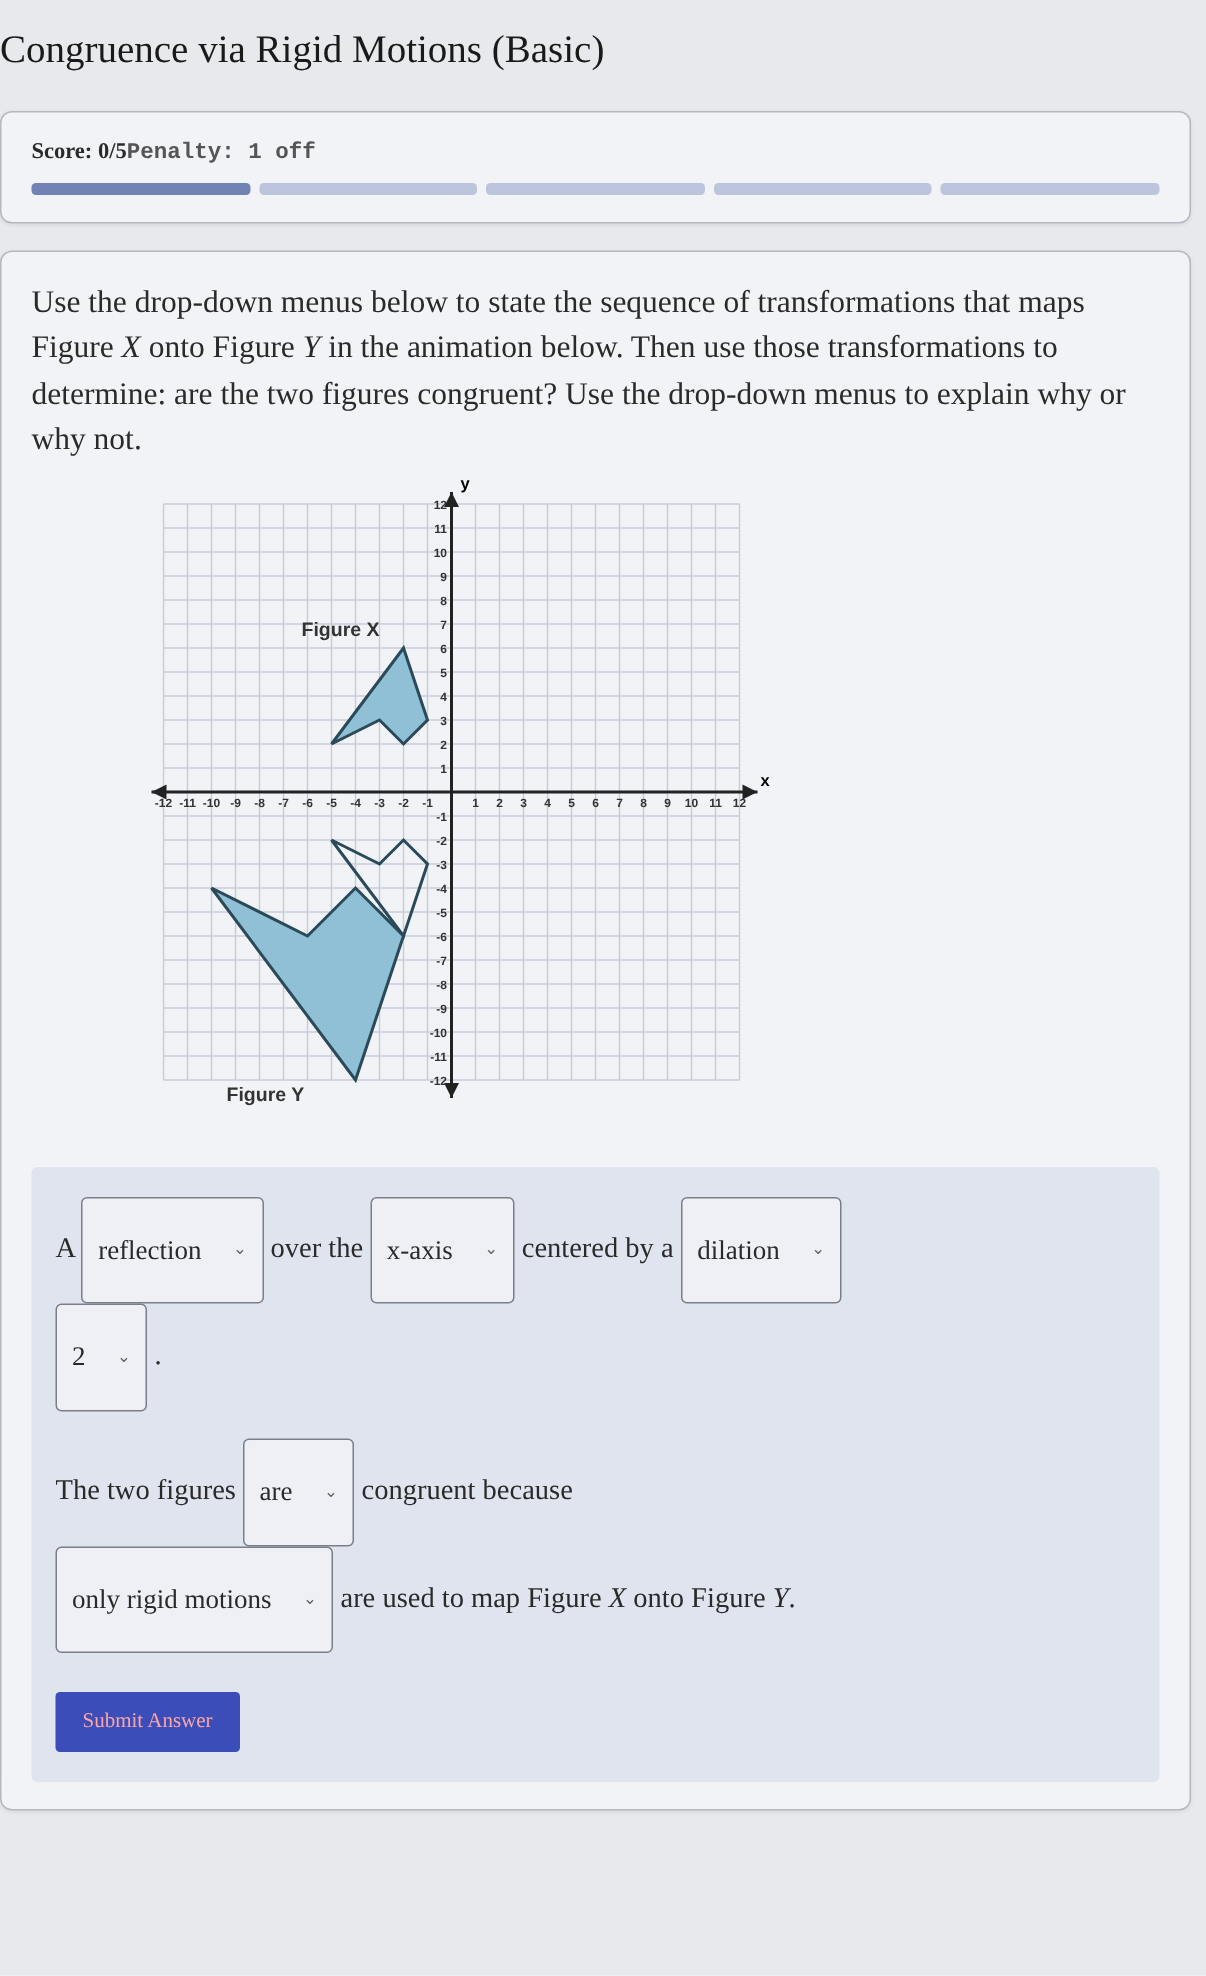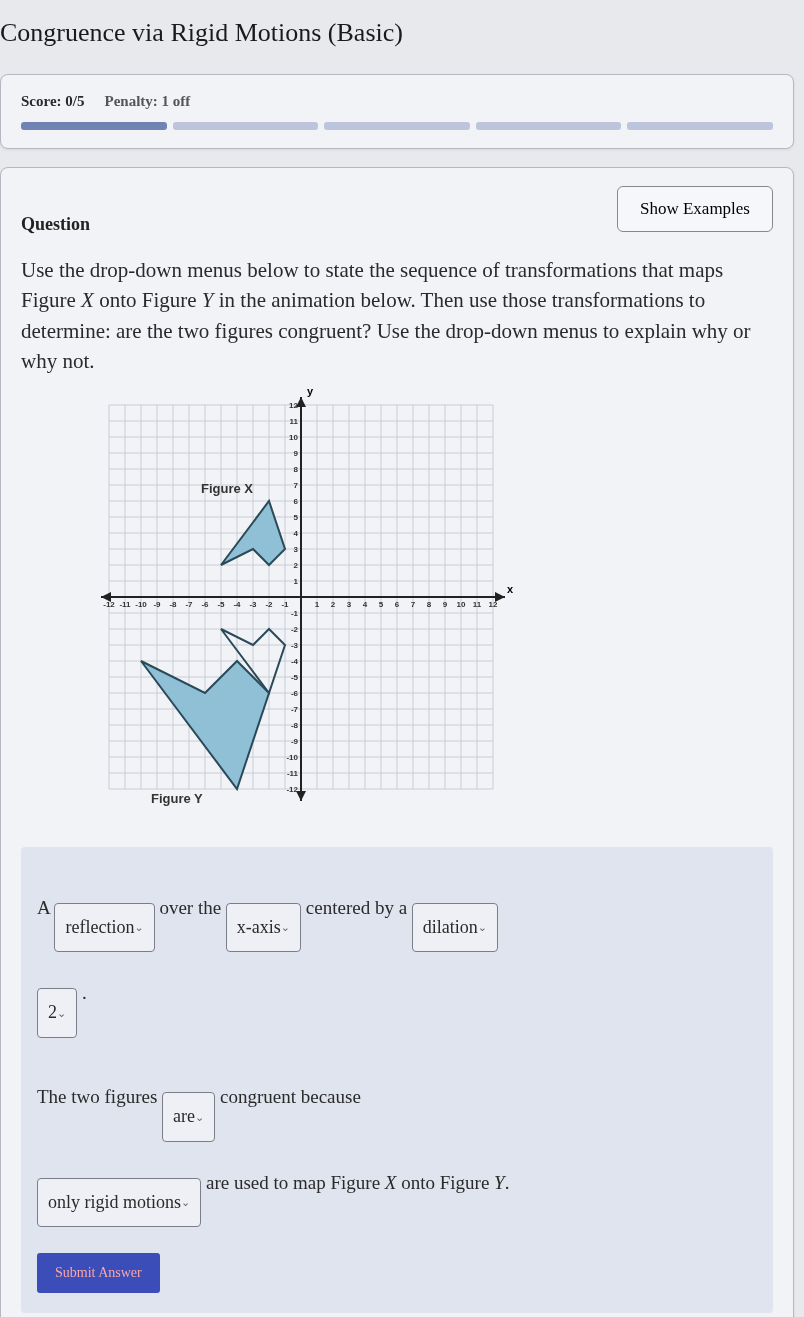--- a/index.html
+++ b/index.html
@@ -19,26 +19,25 @@
   .card {
     background: #f2f3f6;
     border: 1px solid #b5b8c0;
     border-radius: 8px;
     margin: 8px 10px 18px 0;
     padding: 18px 20px;
     box-shadow: 0 1px 3px rgba(0,0,0,0.08);
   }
   .score-row {
     display: flex;
-    gap: 20px;
     font-size: 15px;
     font-weight: bold;
     margin-bottom: 12px;
   }
-  .score-row .light { color: #555; }
+  .score-row .light { color: #555; font-family: Liberation Mono, monospace; }
   .progress {
     display: flex;
     gap: 6px;
   }
   .progress .seg {
     flex: 1;
     height: 8px;
     border-radius: 3px;
     background: #5a6fa8;
     opacity: 0.35;
@@ -90,30 +89,29 @@
   .answer-header .attempt { color: #444; font-size: 15px; margin-left: 8px; }
   .answer-line {
     font-size: 19px;
     line-height: 2.2;
     margin-bottom: 18px;
     font-family: Georgia, serif;
   }
   .dd {
     display: inline-flex;
     align-items: center;
-    gap: 0;
+    gap: 21px;
     border: 1px solid #7a7e88;
     background: #eef0f5;
     border-radius: 4px;
-    padding: 4px 10px;
+    padding: 15px 10px;
     font-size: 18px;
     font-family: inherit;
     cursor: pointer;
     vertical-align: middle;
-    margin-top: 36px;
   }
   .dd .chev {
     font-size: 11px;
     color: #666;
   }
   .submit-btn {
     background: #3a4db8;
     color: #fca5a5;
     border: none;
     border-radius: 3px;
@@ -142,24 +140,20 @@
   <div class="progress">
     <div class="seg active"></div>
     <div class="seg"></div>
     <div class="seg"></div>
     <div class="seg"></div>
     <div class="seg"></div>
   </div>
 </div>
 
 <div class="card">
-  <div class="question-header">
-    <div class="question-label">Question</div>
-    <button class="examples-btn">Show Examples</button>
-  </div>
 
   <p class="question-text">
     <span>Use the drop-down menus below to state the sequence of transformations that maps Figure </span><span class="fig">X</span><span> onto Figure </span><span class="fig">Y</span><span> in the animation below. Then use those transformations to determine: are the two figures congruent? Use the drop-down menus to explain why or why not.</span>
   </p>
 
   <div class="graph-holder">
     <svg width="440" height="440" viewBox="0 0 440 440">
 
       <g stroke="#c8cdd8" stroke-width="1">
 

